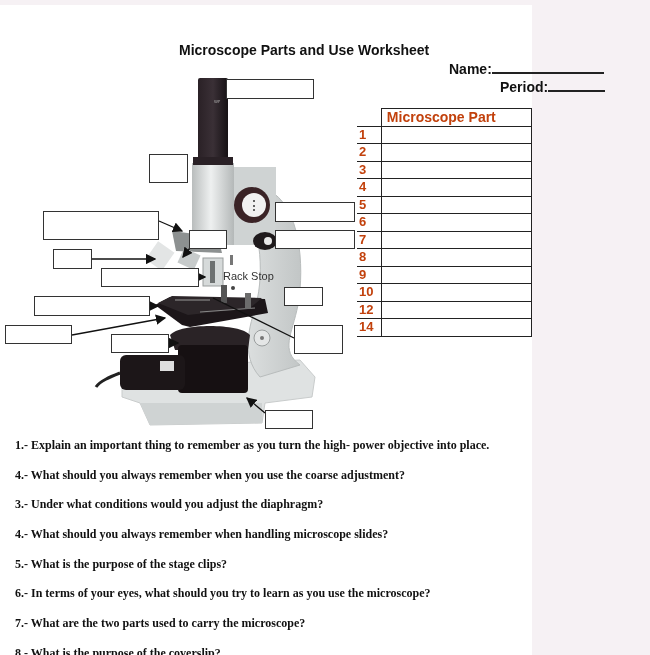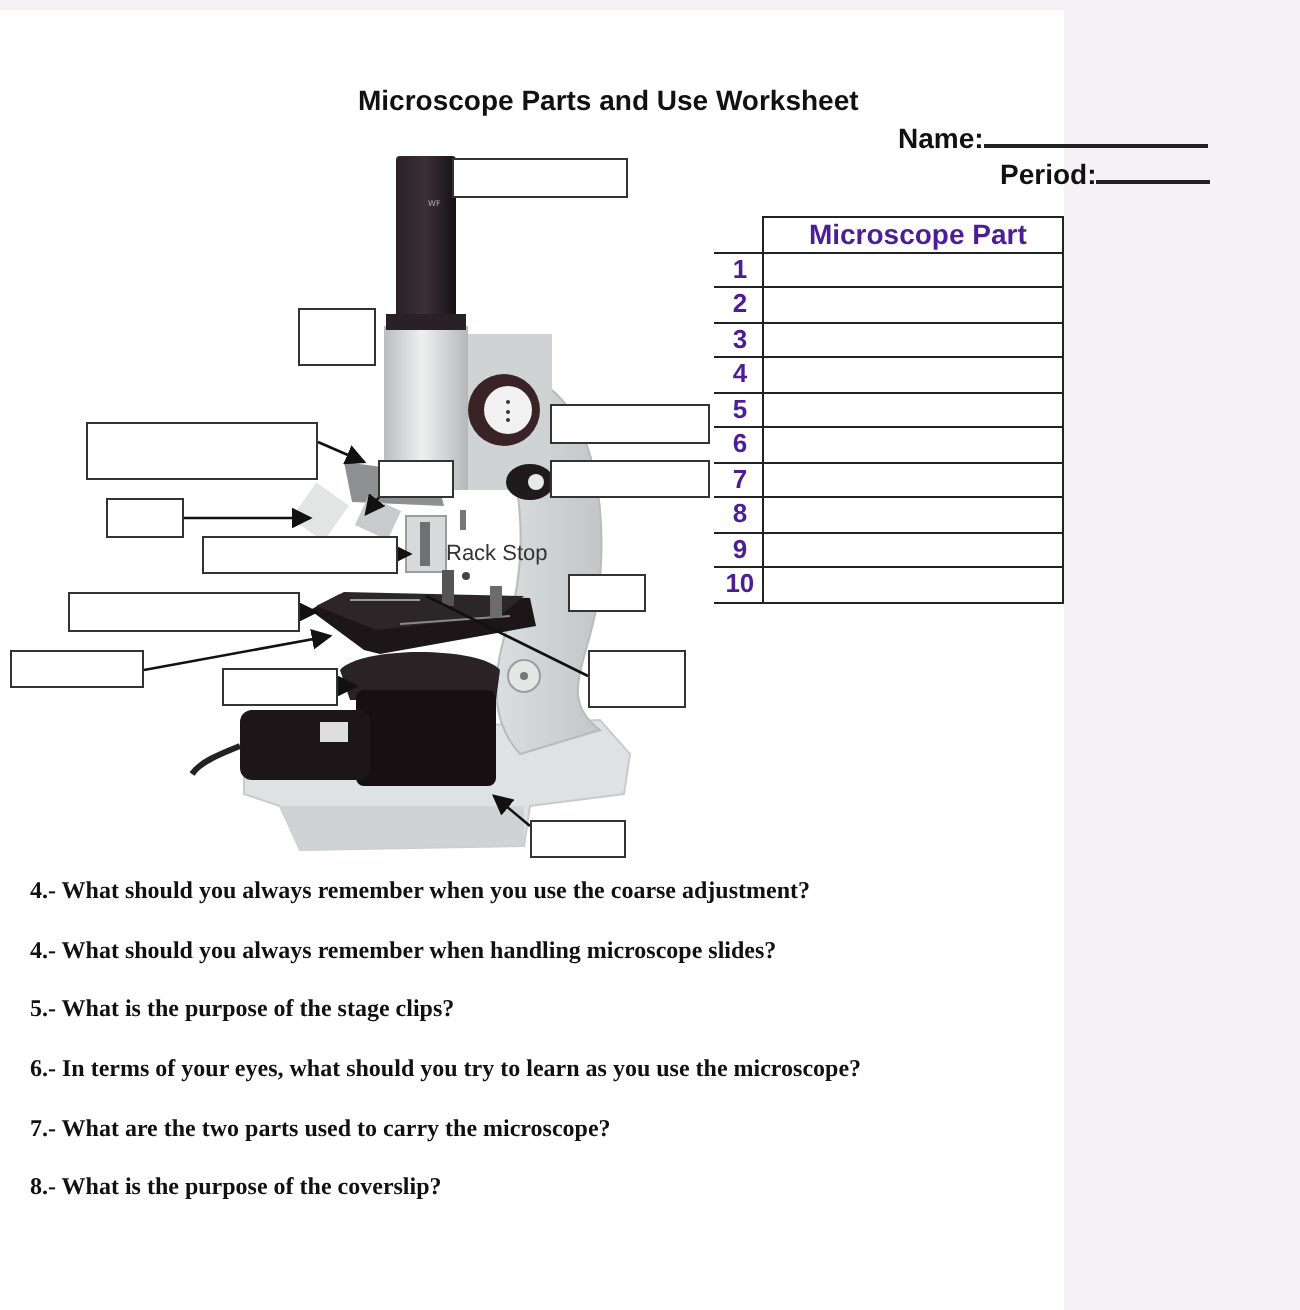--- a/index.html
+++ b/index.html
@@ -35,22 +35,22 @@
   .period-field .blank { width: 57px; }
 
   
   .parts-table {
     position: absolute; left: 357px; top: 103px;
     border-collapse: collapse;
     font-family: "Liberation Sans", sans-serif;
   }
   .parts-table td, .parts-table th {
     height: 16.5px; padding: 0 0 0 2px;
-    font-size: 13px; font-weight: bold; color: #4c1d95;
-    text-align: center; line-height: 16px;
+    font-size: 13px; font-weight: bold; color: #c2410c;
+    text-align: left; line-height: 16px;
   }
   .parts-table th { border-top: 1px solid #222; border-bottom: 1px solid #222; }
   .parts-table .num-col { width: 28px; border-bottom: 1px solid #222; }
   .parts-table .part-col {
     width: 199px; border-left: 1.5px solid #222; border-right: 1.5px solid #222;
     border-bottom: 1px solid #222;
   }
   .parts-table th.part-col { font-size: 14px; padding-left: 5px; }
   .parts-table th.num-col { border-top: none; border-bottom: 1px solid #222; }
 
@@ -225,25 +225,35 @@
           <td class="part-col"></td>
         </tr>
       <tr>
           <td class="num-col">9</td>
           <td class="part-col"></td>
         </tr>
       <tr>
           <td class="num-col">10</td>
           <td class="part-col"></td>
         </tr>
+      <tr>
+          <td class="num-col">12</td>
+          <td class="part-col"></td>
+        </tr>
+      <tr>
+          <td class="num-col">14</td>
+          <td class="part-col"></td>
+        </tr>
     </tbody>
   </table>
 
   <ol class="questions">
+    <li>1.- Explain an important thing to remember as you turn the high- power objective into place.</li>
     <li>4.- What should you always remember when you use the coarse adjustment?</li>
+    <li>3.- Under what conditions would you adjust the diaphragm?</li>
     <li>4.- What should you always remember when handling microscope slides?</li>
     <li>5.- What is the purpose of the stage clips?</li>
     <li>6.- In terms of your eyes, what should you try to learn as you use the microscope?</li>
     <li>7.- What are the two parts used to carry the microscope?</li>
     <li>8.- What is the purpose of the coverslip?</li>
   </ol>
 
 </div>
 
 </body></html>

